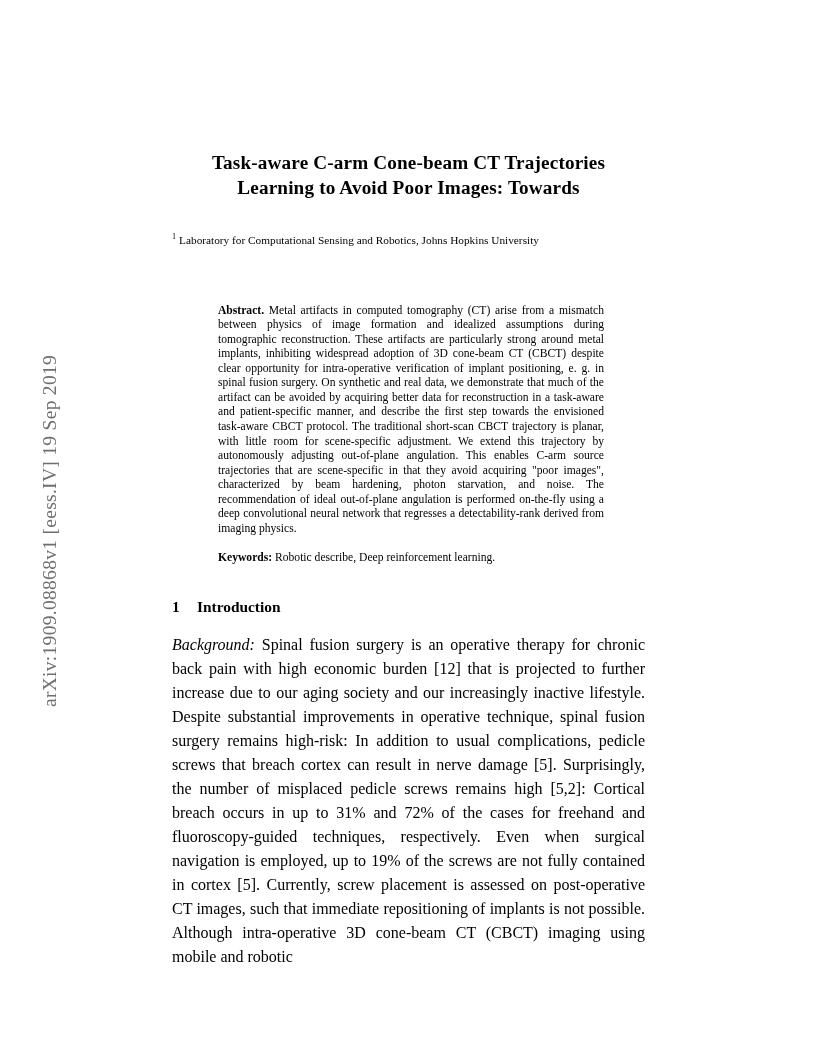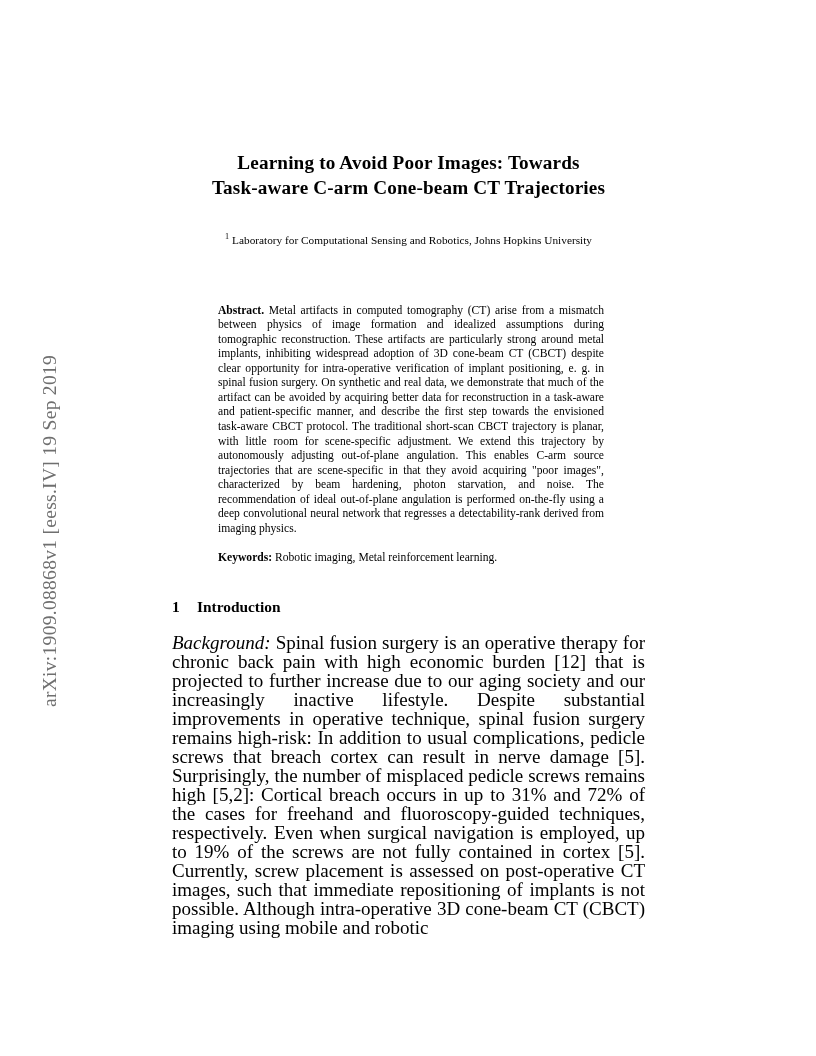--- a/index.html
+++ b/index.html
@@ -70,21 +70,20 @@
     line-height: 19px;
   }
   sup {
     font-size: 0.68em;
     vertical-align: super;
     line-height: 0;
   }
 
   
   #affiliations-block {
-    text-align: center;
   }
   #affiliations-block .affiliation-line {
     font-size: 11.3px;
     line-height: 14.6px;
     white-space: nowrap;
   }
   #affiliations-block .aff-marker {
     font-size: 0.72em;
     vertical-align: super;
     line-height: 0;
@@ -125,53 +124,53 @@
   }
   #section-heading .sec-number {
     width: 25px;
     flex: none;
   }
 
   
   #body-block {
     margin-top: 17px;
     width: 473px;
-    font-size: 19px;
-    line-height: 19px;
+    font-size: 16px;
+    line-height: 24px;
     text-align: justify;
     text-justify: inter-word;
   }
   #body-block .run-in-italic {
     font-style: italic;
   }
 </style>
 </head>
 <body>
 
 <div id="arxiv-stamp">
   <div class="stamp-text">arXiv:1909.08868v1  [eess.IV]  19 Sep 2019</div>
 </div>
 
 <div id="paper">
 
   <div id="title-block">
+    <div class="title-line">Task-aware C-arm Cone-beam CT Trajectories</div>
     <div class="title-line">Learning to Avoid Poor Images: Towards</div>
-    <div class="title-line">Task-aware C-arm Cone-beam CT Trajectories</div>
   </div>
 
   <div id="authors-block">
   </div>
 
   <div id="affiliations-block">
     <div class="affiliation-line"><span class="aff-marker">1</span><span>Laboratory for Computational Sensing and Robotics, Johns Hopkins University</span></div>
   </div>
 
   <div id="abstract-block"><span class="abstract-heading">Abstract.</span><span> Metal artifacts in computed tomography (CT) arise from a mismatch between physics of image formation and idealized assumptions during tomographic reconstruction. These artifacts are particularly strong around metal implants, inhibiting widespread adoption of 3D cone-beam CT (CBCT) despite clear opportunity for intra-operative verification of implant positioning, e. g. in spinal fusion surgery. On synthetic and real data, we demonstrate that much of the artifact can be avoided by acquiring better data for reconstruction in a task-aware and patient-specific manner, and describe the first step towards the envisioned task-aware CBCT protocol. The traditional short-scan CBCT trajectory is planar, with little room for scene-specific adjustment. We extend this trajectory by autonomously adjusting out-of-plane angulation. This enables C-arm source trajectories that are scene-specific in that they avoid acquiring "poor images", characterized by beam hardening, photon starvation, and noise. The recommendation of ideal out-of-plane angulation is performed on-the-fly using a deep convolutional neural network that regresses a detectability-rank derived from imaging physics.</span></div>
 
-  <div id="keywords-block"><span class="keywords-heading">Keywords:</span><span> Robotic imaging, Metal reinforcement learning.</span></div>
+  <div id="keywords-block"><span class="keywords-heading">Keywords:</span><span> Robotic describe, Deep reinforcement learning.</span></div>
 
   <div id="section-heading">
     <span class="sec-number">1</span>
     <span>Introduction</span>
   </div>
 
   <div id="body-block"><span class="run-in-italic">Background:</span><span> Spinal fusion surgery is an operative therapy for chronic back pain with high economic burden [12] that is projected to further increase due to our aging society and our increasingly inactive lifestyle. Despite substantial improvements in operative technique, spinal fusion surgery remains high-risk: In addition to usual complications, pedicle screws that breach cortex can result in nerve damage [5]. Surprisingly, the number of misplaced pedicle screws remains high [5,2]: Cortical breach occurs in up to 31% and 72% of the cases for freehand and fluoroscopy-guided techniques, respectively. Even when surgical navigation is employed, up to 19% of the screws are not fully contained in cortex [5]. Currently, screw placement is assessed on post-operative CT images, such that immediate repositioning of implants is not possible. Although intra-operative 3D cone-beam CT (CBCT) imaging using mobile and robotic</span></div>
 
 </div>
 

